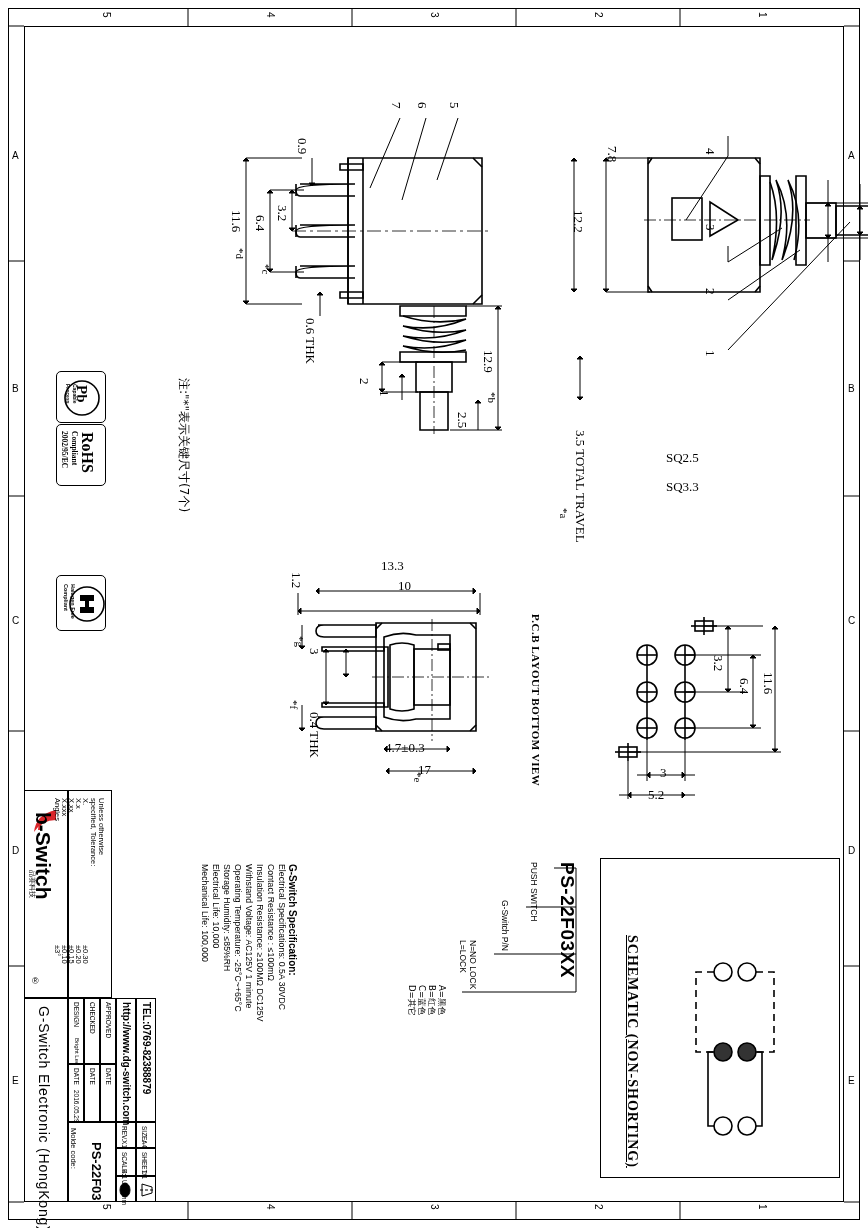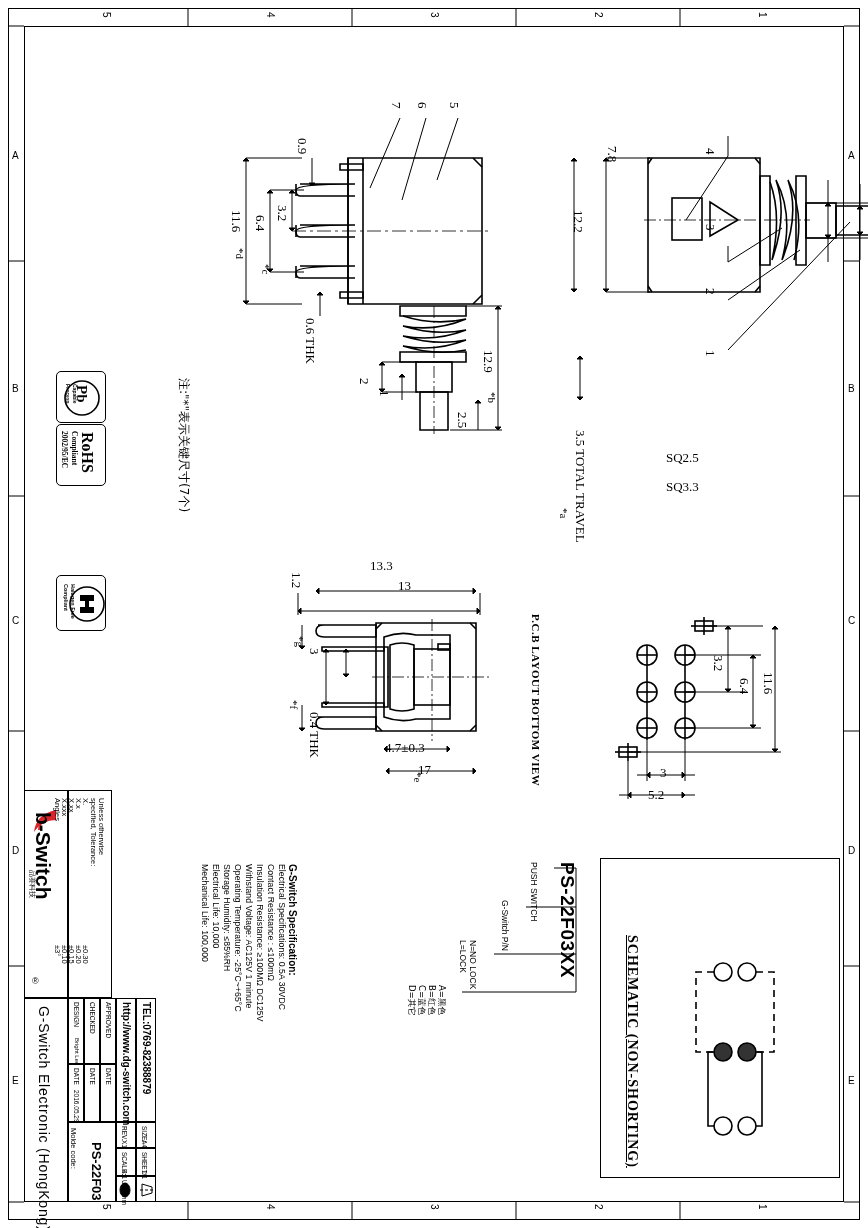--- a/index.html
+++ b/index.html
@@ -366,22 +366,22 @@
     <line x1="104" y1="204" x2="170" y2="204"></line>
     <path d="M107 201 L104 204 L107 207 Z" fill="#000"></path>
       <path d="M167 201 L170 204 L167 207 Z" fill="#000"></path>
 
     <line x1="106" y1="226" x2="196" y2="226"></line>
     <path d="M109 223 L106 226 L109 229 Z" fill="#000"></path>
       <path d="M193 223 L196 226 L193 229 Z" fill="#000"></path>
   </g>
 </svg>
 
-<span class="abs dim" style="left:370px;top:558px;">13.3</span>
-<span class="abs dim" style="left:398px;top:578px;">13</span>
+<span class="abs dim" style="left:381px;top:558px;">13.3</span>
+<span class="abs dim" style="left:398px;top:578px;">10</span>
 <span class="abs rot90 dim" style="left:304px;top:572px;">1.2</span>
 <span class="abs rot90 dim" style="left:322px;top:648px;">3</span>
 <span class="abs rot90 dimS" style="left:306px;top:636px;">*g</span>
 <span class="abs rot90 dimS" style="left:300px;top:700px;">*f</span>
 <span class="abs rot90 dim" style="left:322px;top:712px;">0.4 THK</span>
 <span class="abs dim" style="left:385px;top:740px;">4.7±0.3</span>
 <span class="abs dim" style="left:418px;top:762px;">17</span>
 <span class="abs rot90 dimS" style="left:424px;top:772px;">*e</span>
 
 <svg class="abs" style="left:595px;top:595px;" width="230" height="220">

